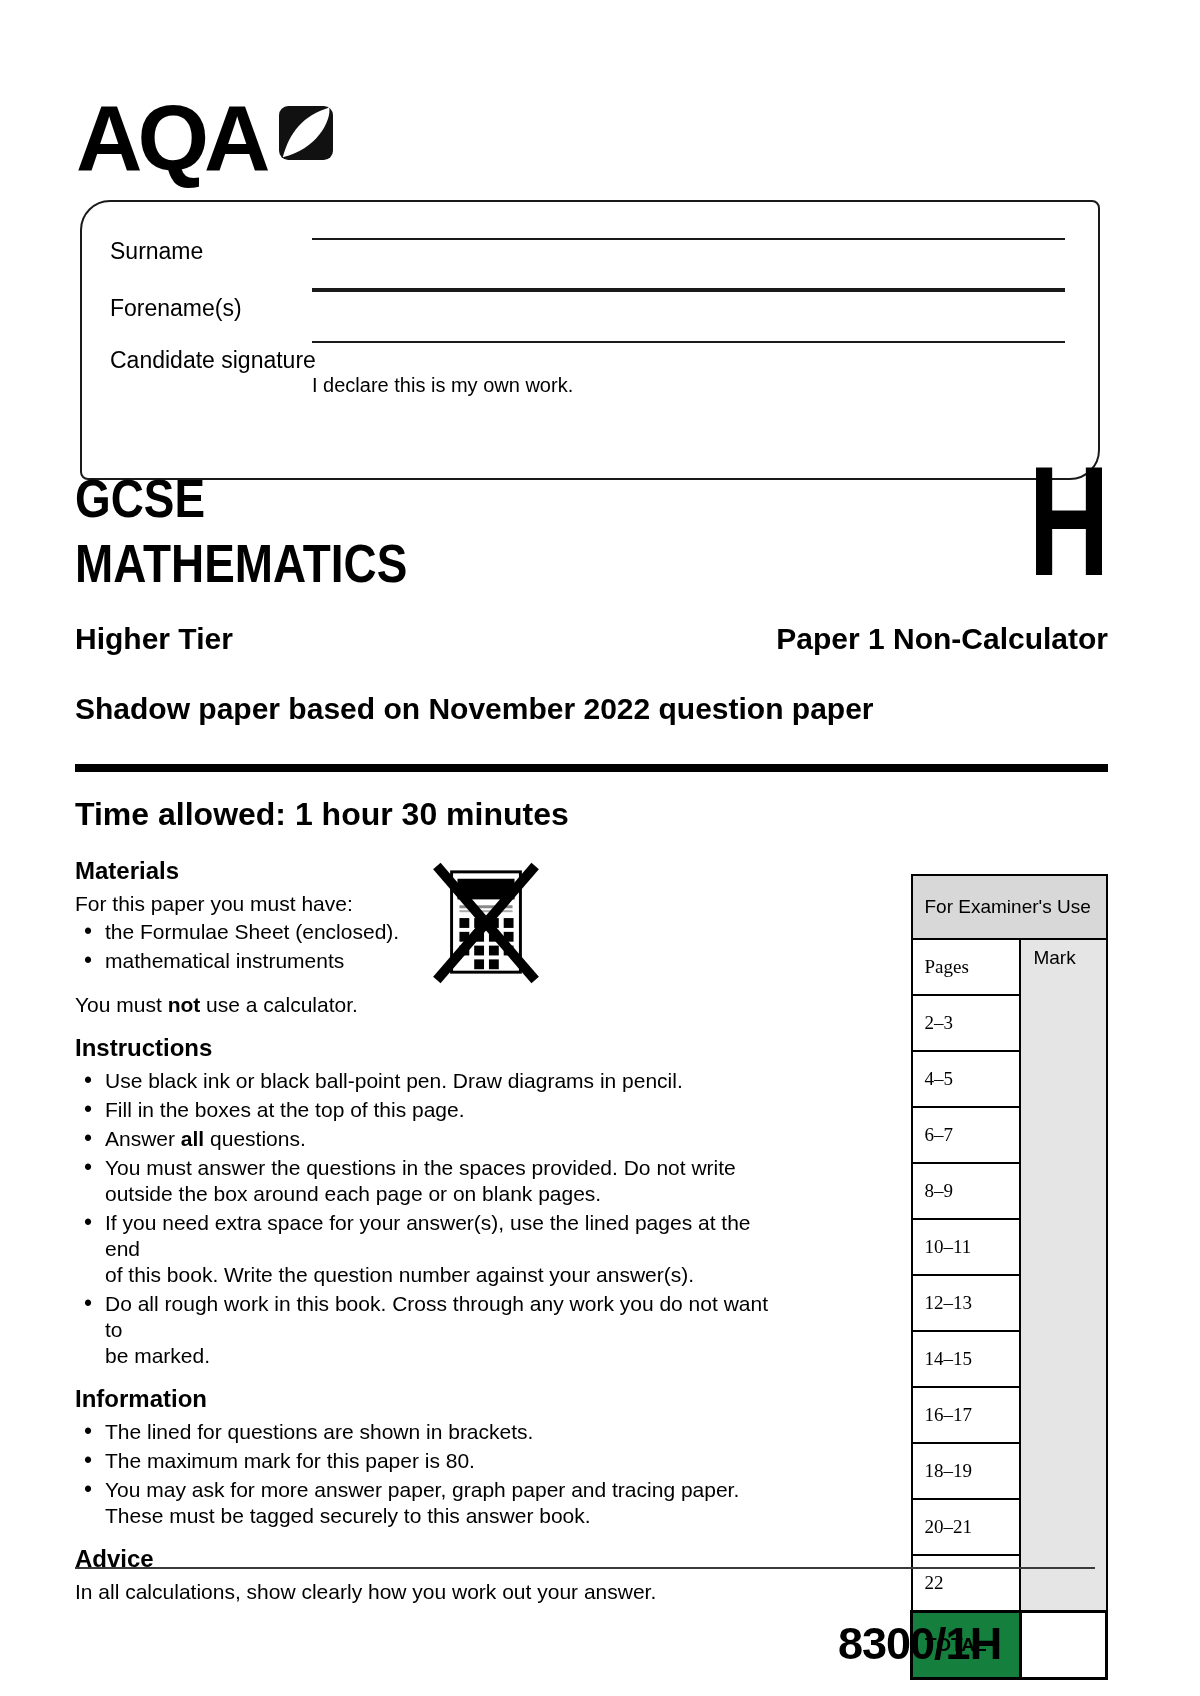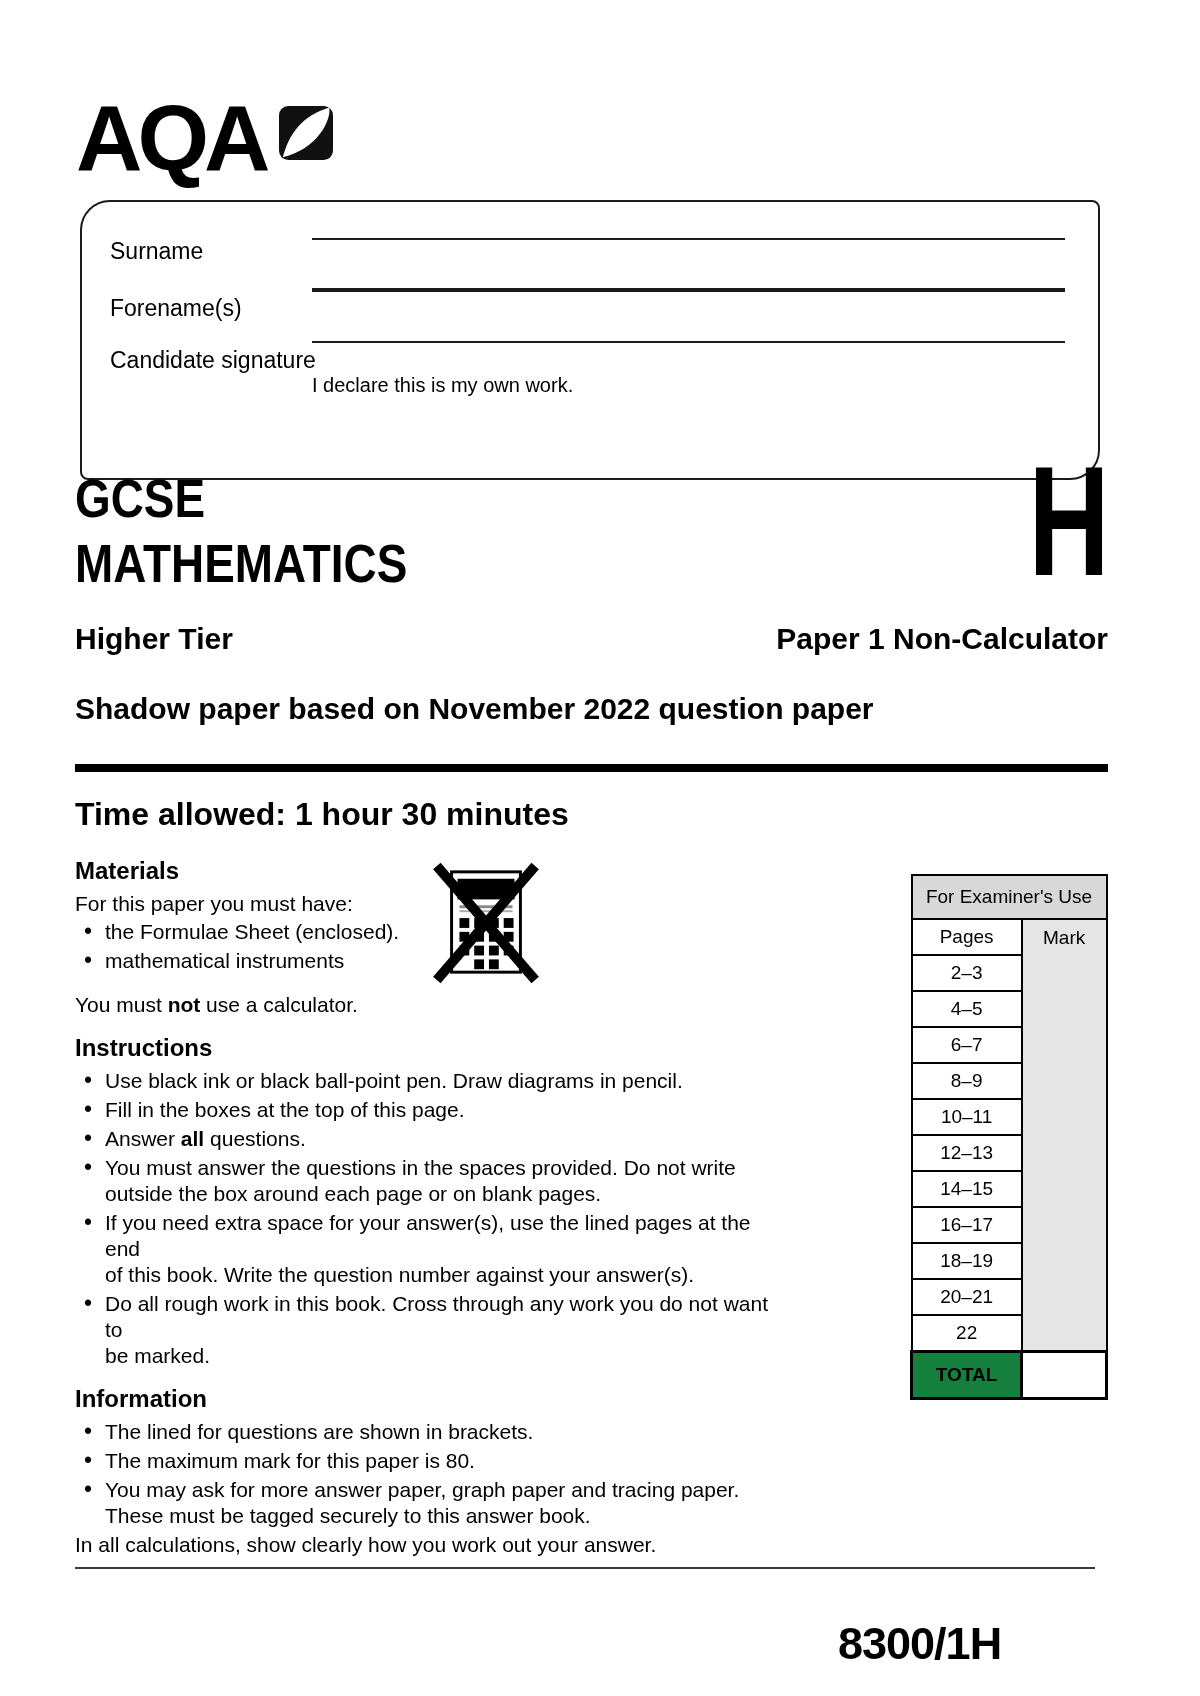--- a/index.html
+++ b/index.html
@@ -34,23 +34,23 @@
   .plain{margin:0;}
   ul.dots{list-style:none;margin:2px 0 0 0;padding:0 0 0 30px;}
   ul.dots li{position:relative;margin:0 0 3px 0;}
   ul.dots li::before{content:"\2022";position:absolute;left:-21px;top:-1px;font-size:23px;}
   .ln{display:block;}
   .calc-note{margin:18px 0 0 0;}
   
   .calc-icon{position:absolute;left:427px;top:860px;}
   
   .exam-table{position:absolute;left:910px;top:874px;border-collapse:collapse;width:198px;font-size:19px;}
-  .exam-table td{border:2px solid #000;text-align:center;padding:2px;}
+  .exam-table td{border:2px solid #000;padding:12px;}
   .exam-table .hdr{background:#d8d8d8;height:38px;}
-  .exam-table .pcell{background:#fff;height:30px;width:124px;}
+  .exam-table .pcell{background:#fff;height:30px;width:124px;font-family:Liberation Serif, serif;}
   .exam-table .mark{background:#e5e5e5;vertical-align:top;padding-top:7px;width:96px;}
   .exam-table .tcell{background:#15803d;font-weight:700;height:40px;border-width:3px;}
   .exam-table .tmark{background:#fff;border-width:3px;}
   
   .bottom-rule{position:absolute;left:75px;top:1567px;width:1020px;height:2px;background:#3a3a3a;}
   .paper-code{position:absolute;left:838px;top:1618px;font-size:45px;font-weight:700;letter-spacing:-1px;}
 </style>
 </head>
 <body>
 
@@ -131,20 +131,21 @@
         </li>
       <li>
           <span class="ln">The maximum mark for this paper is 80.</span>
         </li>
       <li>
           <span class="ln">You may ask for more answer paper, graph paper and tracing paper.</span>
           <span class="ln">These must be tagged securely to this answer book.</span>
         </li>
     </ul>
 
+    <div class="sec-h">Advice</div>
     <div class="plain">In all calculations, show clearly how you work out your answer.</div>
   </div>
 
   <div class="calc-icon">
     <svg width="118" height="126" viewBox="0 0 120 128">
       <rect x="25" y="12" width="70" height="102" fill="#fff" stroke="#000" stroke-width="3"></rect>
       <rect x="31" y="19" width="58" height="21" fill="#000"></rect>
       <rect x="33" y="46" width="54" height="3" fill="#888"></rect>
       <rect x="33" y="51" width="54" height="2" fill="#aaa"></rect>
       <g fill="#000">

